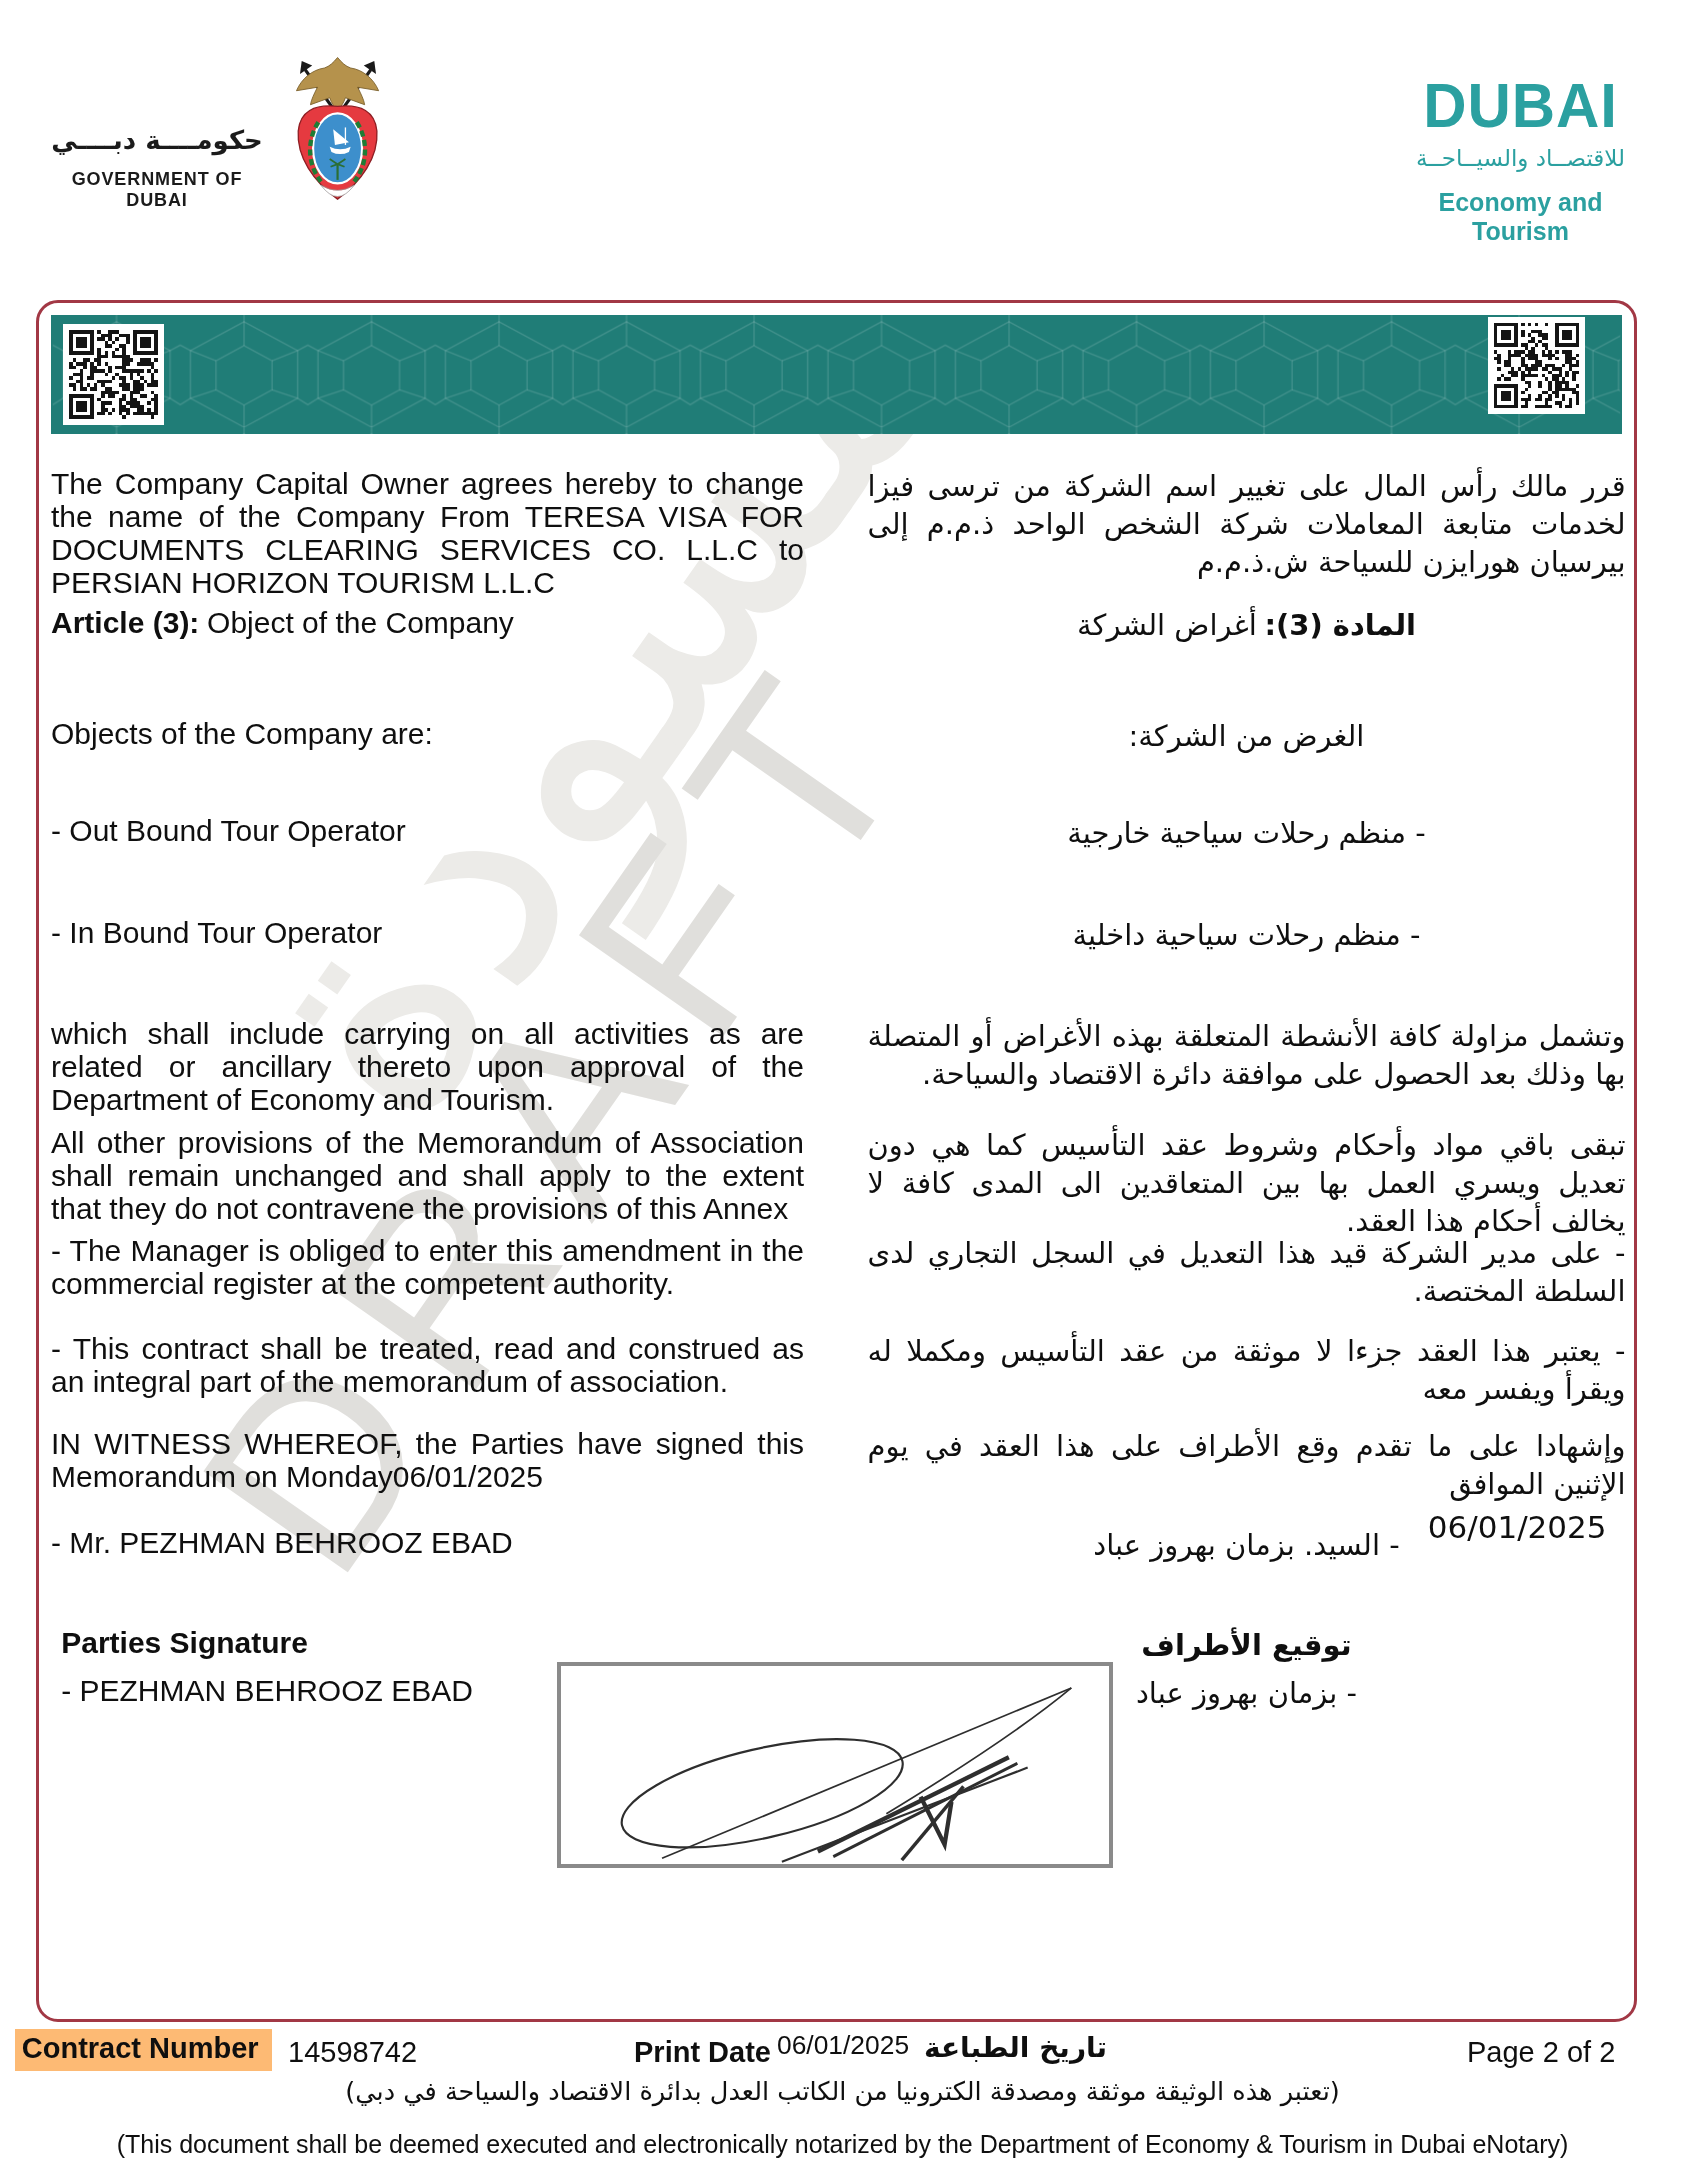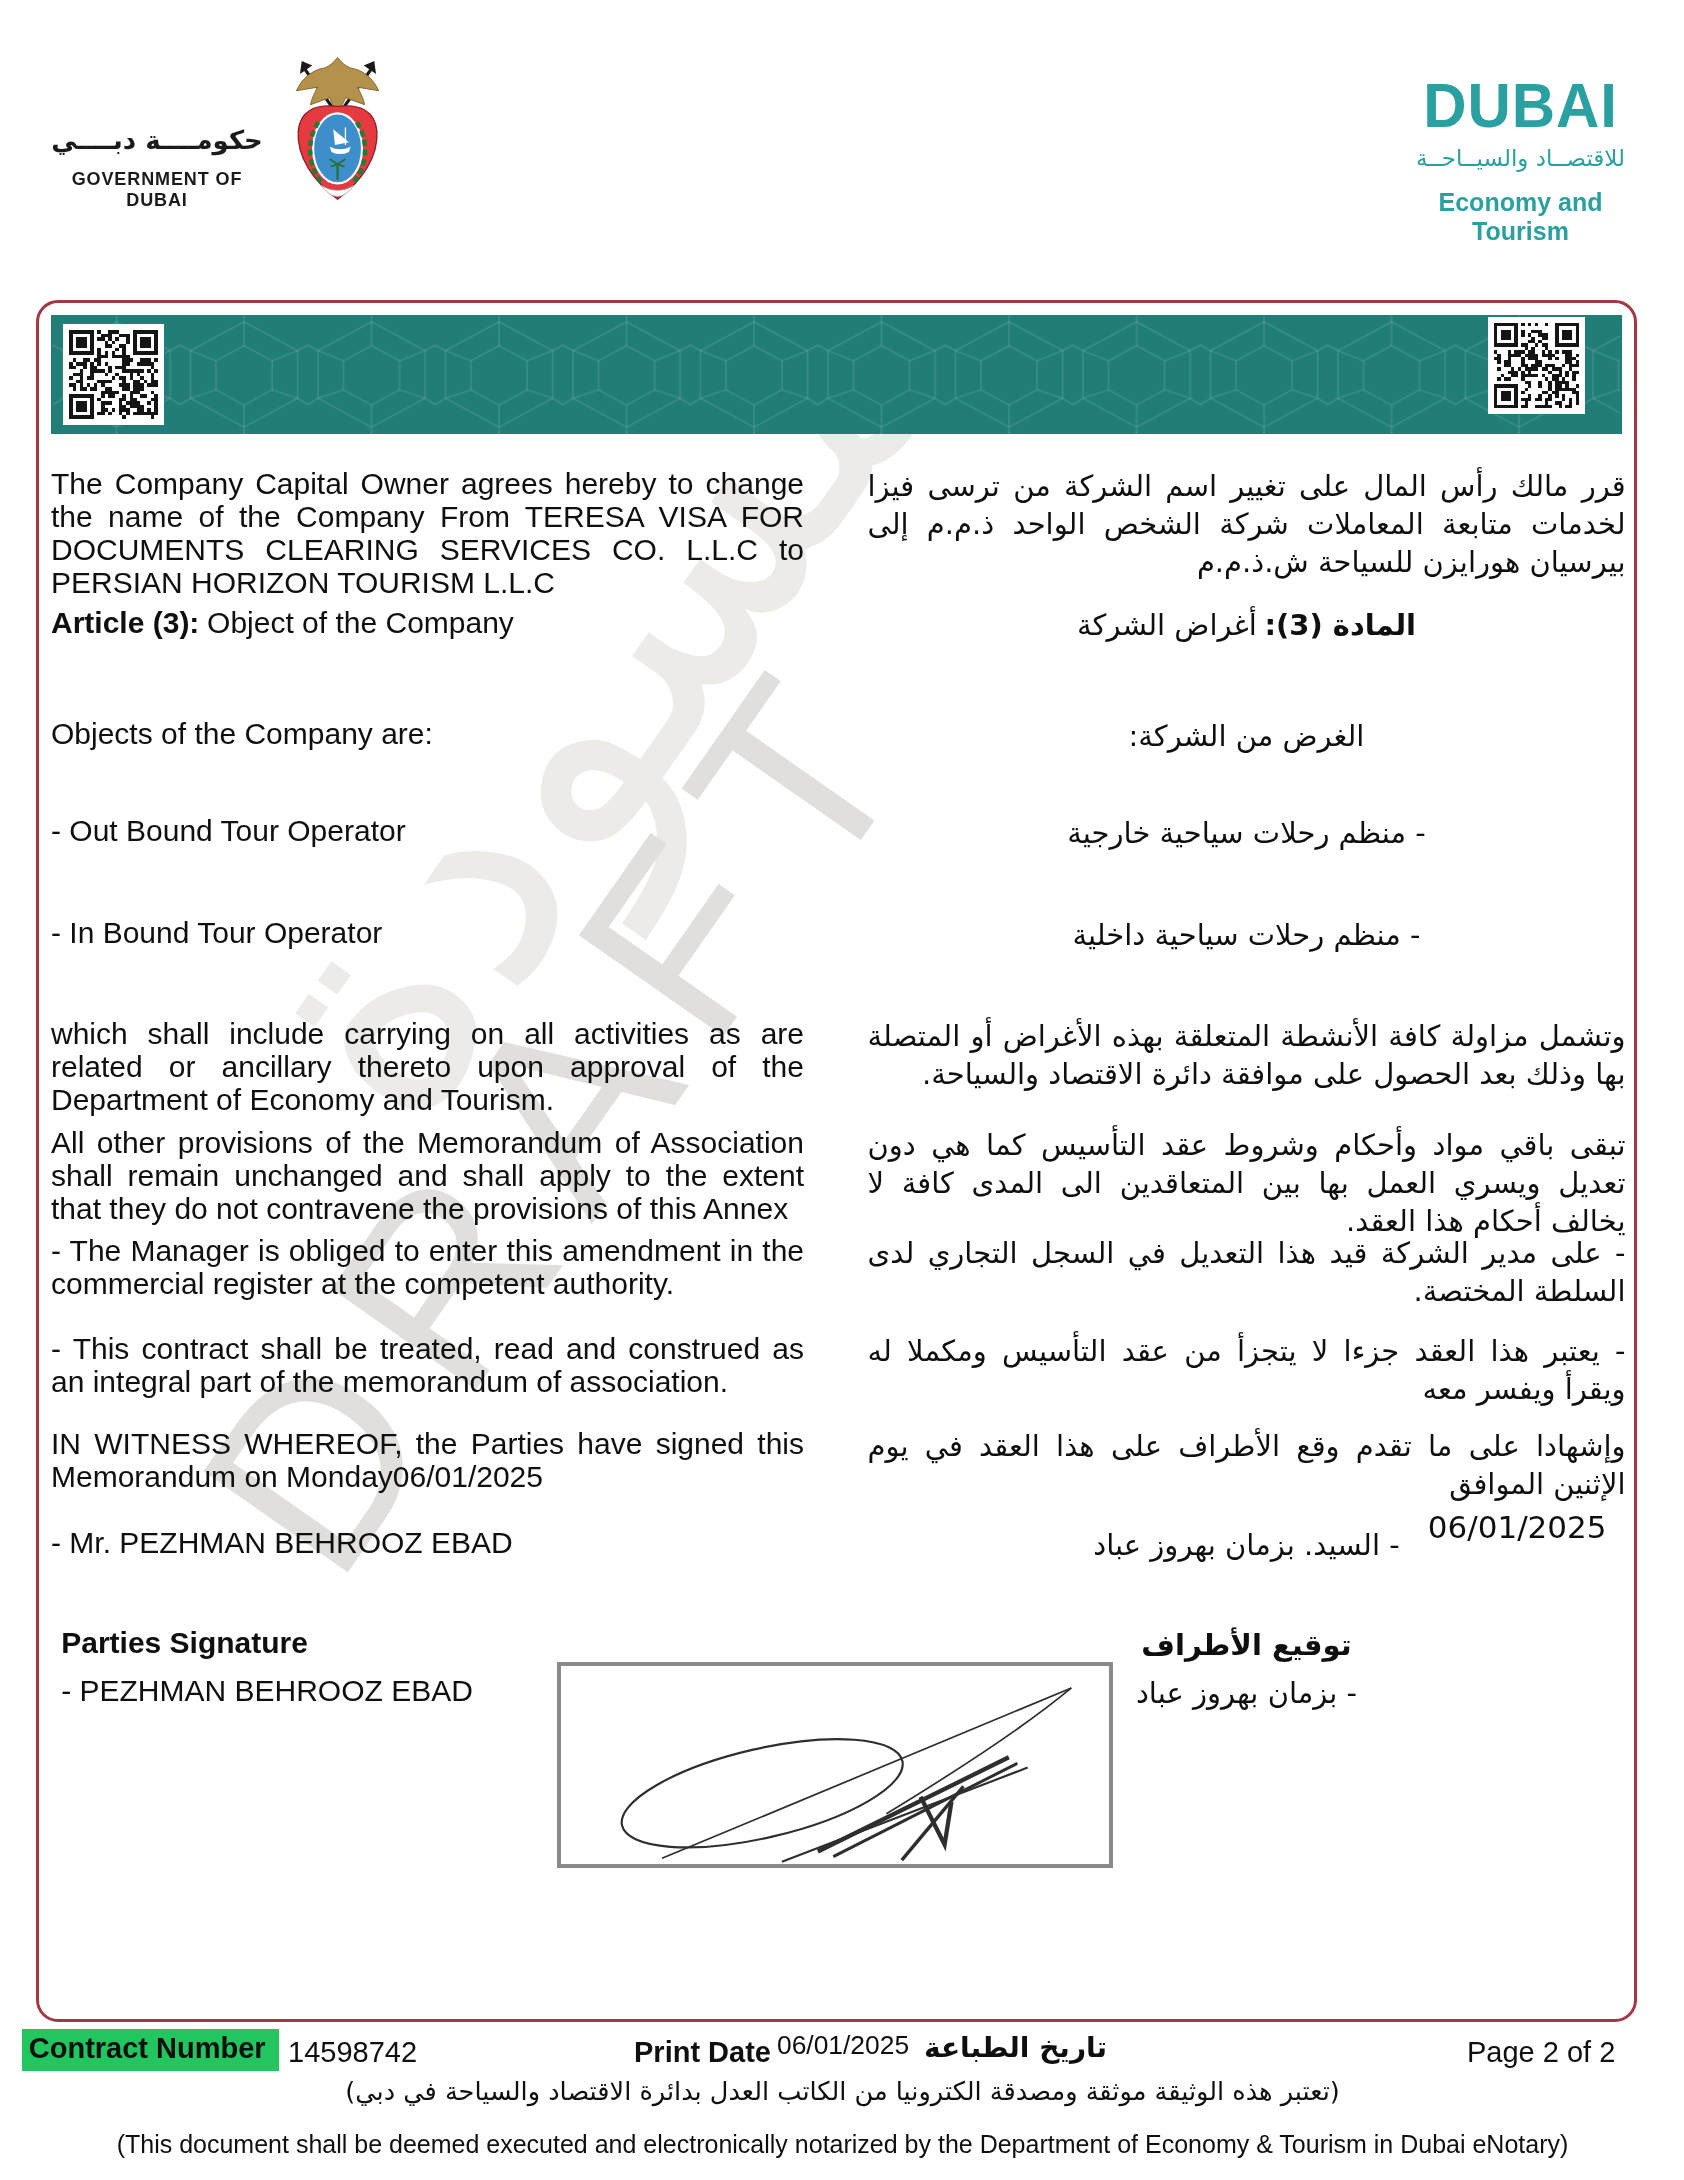--- a/index.html
+++ b/index.html
@@ -48,21 +48,21 @@
   .r7{top:823px}.r8{top:931px}.r9{top:1029px}.r10{top:1124px}.r11{top:1223px}
   .r12{top:1323px}.r13{top:1371px}
   .ar-date{direction:ltr;text-align:right;padding-right:19px;font-size:31px;margin-top:5.1px;}
 
   .sig-box{position:absolute;left:518px;top:1359px;width:548px;height:198px;background:#ffffff;
            border:4.3px solid #8a8a8a;}
   .sig-box svg{width:100%;height:100%;display:block;}
 
   
   .ftr{position:absolute;z-index:2;font-size:29px;color:#0f0f0f;}
-  .f-contract-label{left:22px;top:2029px;font-weight:bold;background:#22c55e;padding:2.6px 13.6px 6px 6.8px;}
+  .f-contract-label{left:15px;top:2029px;font-weight:bold;background:#fdba74;padding:2.6px 13.6px 6px 6.8px;}
   .f-contract-value{left:288px;top:2036px;}
   .f-print-label{left:634px;top:2036px;font-weight:bold;}
   .f-print-value{left:777px;top:2030px;font-size:26.4px;}
   .f-print-ar{left:924px;top:2031px;font-weight:bold;font-size:28px;direction:rtl;
               font-family:"DejaVu Sans",sans-serif;}
   .f-page{left:1467px;top:2036px;}
   .f-note-ar{left:0;top:2076px;width:1685px;text-align:center;font-size:25.6px;direction:rtl;
              font-family:"DejaVu Sans",sans-serif;}
   .f-note-en{left:0;top:2130px;width:1685px;text-align:center;font-size:25px;}
 </style>
@@ -594,21 +594,21 @@
       <div class="ar j">تبقى باقي مواد وأحكام وشروط عقد التأسيس كما هي دون تعديل ويسري العمل بها بين المتعاقدين الى المدى كافة لا يخالف أحكام هذا العقد.</div>
     </div>
 
     <div class="row r8">
       <div class="en j">- The Manager is obliged to enter this amendment in the commercial register at the competent authority.</div>
       <div class="ar j">- على مدير الشركة قيد هذا التعديل في السجل التجاري لدى السلطة المختصة.</div>
     </div>
 
     <div class="row r9">
       <div class="en j">- This contract shall be treated, read and construed as an integral part of the memorandum of association.</div>
-      <div class="ar j">- يعتبر هذا العقد جزءا لا يتجزأ من عقد التأسيس ومكملا له ويقرأ ويفسر معه</div>
+      <div class="ar j">- يعتبر هذا العقد جزءا لا موثقة من عقد التأسيس ومكملا له ويقرأ ويفسر معه</div>
     </div>
 
     <div class="row r10">
       <div class="en j">IN WITNESS WHEREOF, the Parties have signed this Memorandum on Monday06/01/2025</div>
       <div class="ar j">
         <span>وإشهادا على ما تقدم وقع الأطراف على هذا العقد في يوم الإثنين الموافق</span>
         <div class="ar-date">06/01/2025</div>
       </div>
     </div>
 

